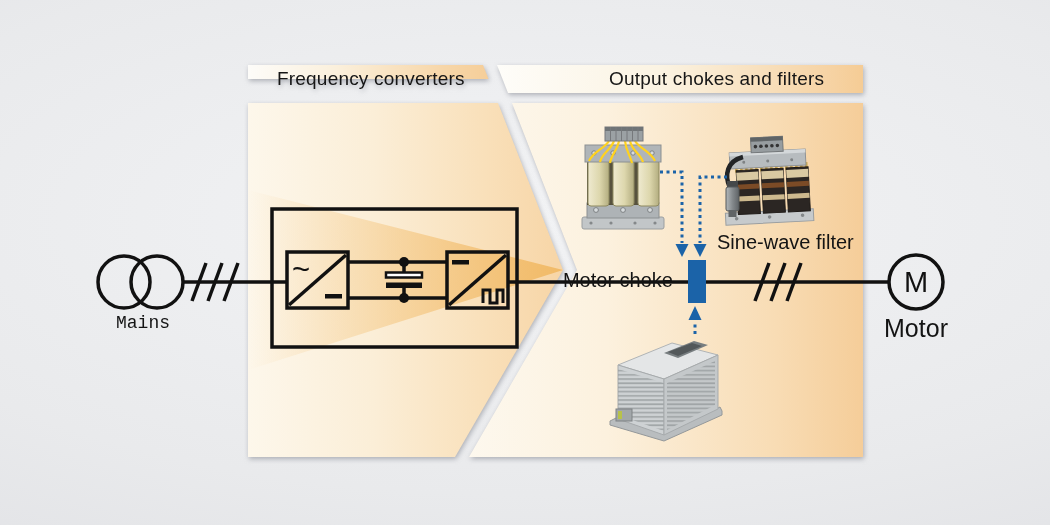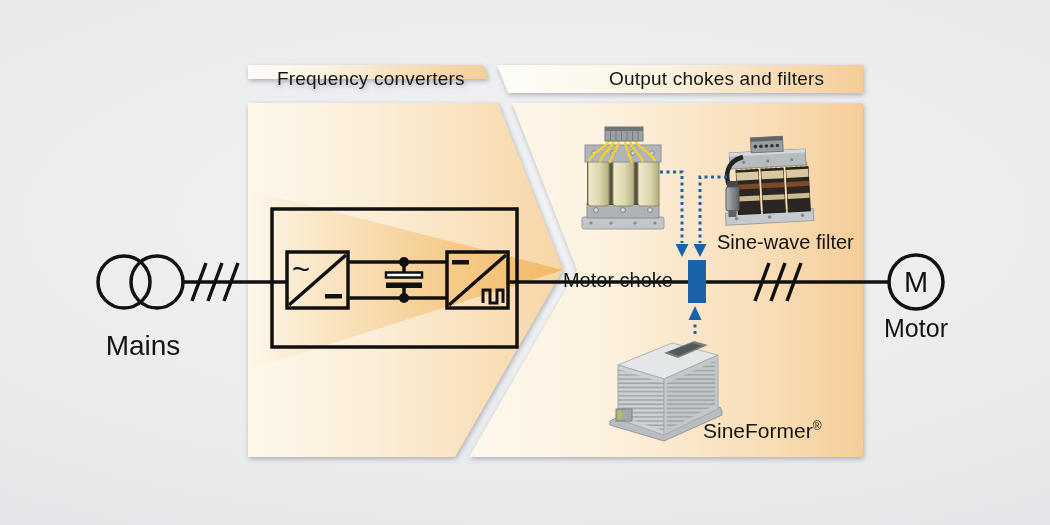--- a/index.html
+++ b/index.html
@@ -37,21 +37,21 @@
     background:linear-gradient(90deg,rgba(245,198,125,0) 0%,rgba(243,190,110,.55) 55%,rgba(241,185,100,.95) 100%);
   }
   .body-right{
     left:469px;top:103px;width:394px;height:354px;
     clip-path:polygon(43px 0,394px 0,394px 354px,0 354px,108px 167px);
     background:linear-gradient(90deg,#fdf8ee 0%,#fcf1de 35%,#f8dcb4 78%,#f5cd99 100%);
   }
   .overlay{position:absolute;left:0;top:0;}
   .img{position:absolute;}
   .lbl{position:absolute;color:#141414;font-size:20px;white-space:nowrap;}
-  .lbl-mains{left:143px;top:330px;transform:translateX(-50%);font-size:28px;}
+  .lbl-mains{left:143px;top:313px;transform:translateX(-50%);font-size:18px;font-family:Liberation Mono, monospace;}
   .lbl-motor{left:916px;top:314px;transform:translateX(-50%);font-size:25px;}
   .lbl-choke{left:673px;top:231px;transform:translateX(-100%);margin-top:38px;}
   .lbl-filter{left:717px;top:231px;}
   .lbl-sineformer{left:703px;top:419px;font-size:21px;}
   .lbl-sineformer sup{font-size:12px;}
 </style>
 </head>
 <body>
 
 <div class="stage">
@@ -258,15 +258,14 @@
       <polygon points="675.5,244 688.5,244 682,257"></polygon>
       <polygon points="693.5,244 706.5,244 700,257"></polygon>
       <polygon points="688.5,320 701.5,320 695,306"></polygon>
     </g>
   </svg>
 
   <div class="lbl lbl-mains">Mains</div>
   <div class="lbl lbl-motor">Motor</div>
   <div class="lbl lbl-choke">Motor choke</div>
   <div class="lbl lbl-filter">Sine-wave filter</div>
-  <div class="lbl lbl-sineformer"><span>SineFormer</span><sup>®</sup></div>
 
 </div>
 
 </body></html>

